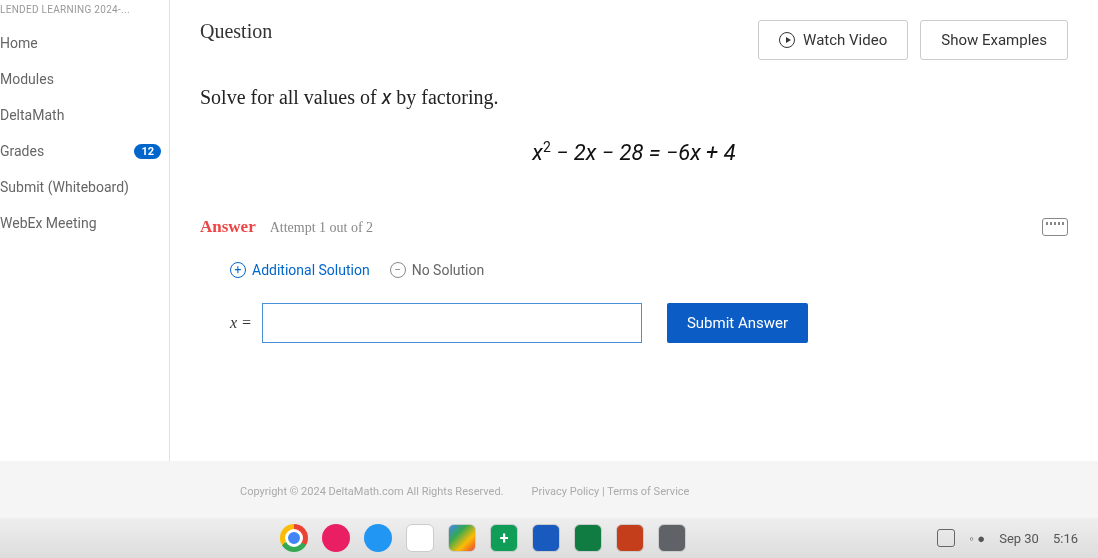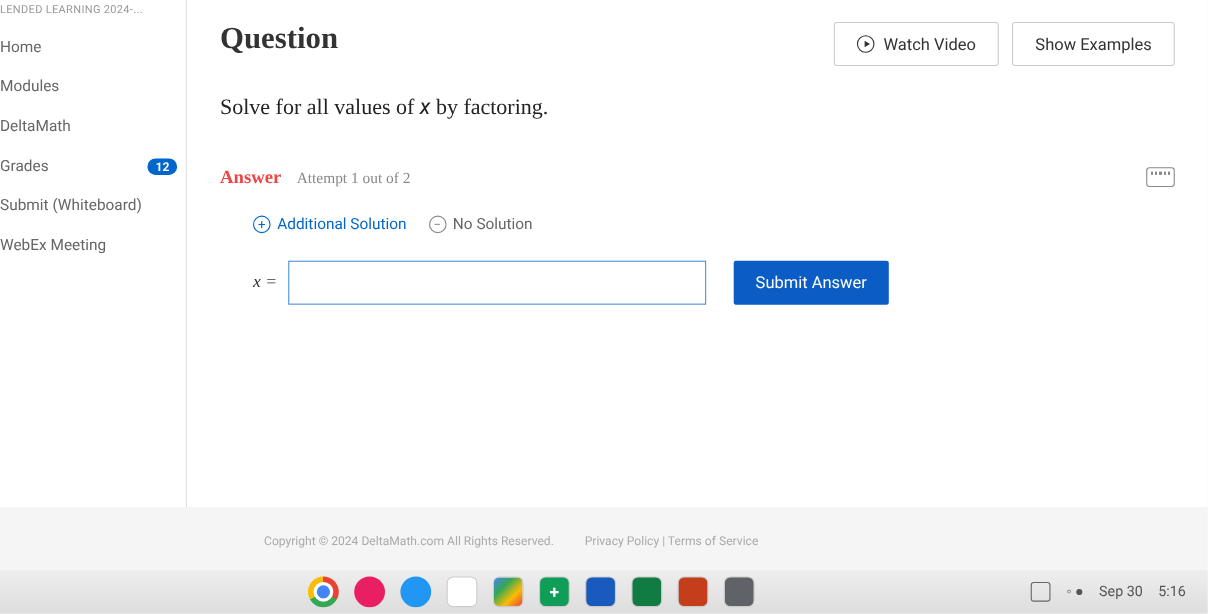--- a/index.html
+++ b/index.html
@@ -8,21 +8,21 @@
     .layout { display: flex; height: 461px; }
     
     .sidebar { width: 170px; background: #fff; border-right: 1px solid #e0e0e0; padding-top: 0; }
     .sidebar-header { font-size: 10px; color: #999; padding: 4px 8px 10px 0; letter-spacing: 0.3px; }
     .sidebar-item { padding: 10px 8px 10px 0; font-size: 14px; color: #666; cursor: pointer; display: flex; align-items: center; justify-content: space-between; }
     .badge { background: #0066cc; color: #fff; border-radius: 10px; padding: 1px 7px; font-size: 11px; font-weight: bold; min-width: 20px; text-align: left; }
     
     .main { flex: 1; background: #fff; padding: 20px 30px; position: relative; }
     
     .top-row { display: flex; justify-content: space-between; align-items: flex-start; margin-bottom: 25px; }
-    .question-label { font-family: Georgia, serif; font-size: 28px; color: #333; font-weight: bold; }
+    .question-label { font-family: Georgia, serif; font-size: 20px; color: #333; }
     .top-buttons { display: flex; gap: 12px; }
     .btn-outline { border: 1px solid #ccc; background: #fff; padding: 10px 20px; font-size: 15px; color: #333; cursor: pointer; border-radius: 3px; display: flex; align-items: center; gap: 8px; }
     .play-icon { width: 16px; height: 16px; border: 1.5px solid #333; border-radius: 50%; display: inline-flex; align-items: center; justify-content: center; }
     .play-icon::after { content: ""; width: 0; height: 0; border-left: 5px solid #333; border-top: 3px solid transparent; border-bottom: 3px solid transparent; margin-left: 2px; }
     
     .prompt { font-family: Georgia, serif; font-size: 20px; color: #222; margin-bottom: 30px; }
     .math-eq { font-family: Georgia, "Times New Roman", serif; font-size: 22px; text-align: center; margin: 10px 0 40px; color: #111; font-style: italic; }
     .math-eq sup { font-size: 14px; vertical-align: super; font-style: normal; }
     
     .answer-section { border-top: 1px solid transparent; padding-top: 10px; }
@@ -93,20 +93,23 @@
         <button class="btn-outline">
           <span>Show Examples</span>
         </button>
       </div>
     </div>
 
     <div class="prompt">
       Solve for all values of <i>x</i> by factoring.
     </div>
 
+    <div class="math-eq">
+      <span><i>x</i><sup>2</sup> − 2<i>x</i> − 28 = −6<i>x</i> + 4</span>
+    </div>
 
     <div class="answer-section">
       <div class="answer-header">
         <div>
           <span class="answer-label">Answer</span>
           <span class="attempt">Attempt 1 out of 2</span>
         </div>
         <div class="keyboard-icon"></div>
       </div>
 

